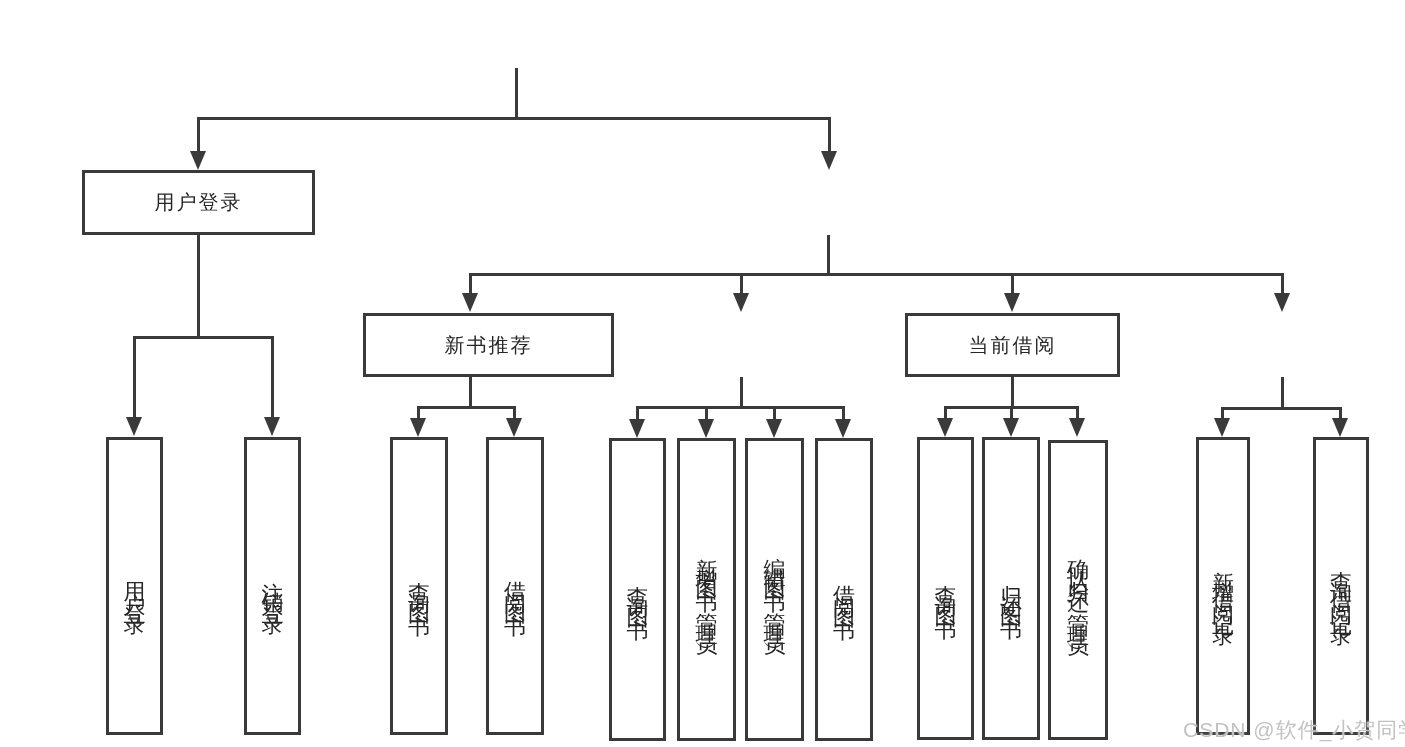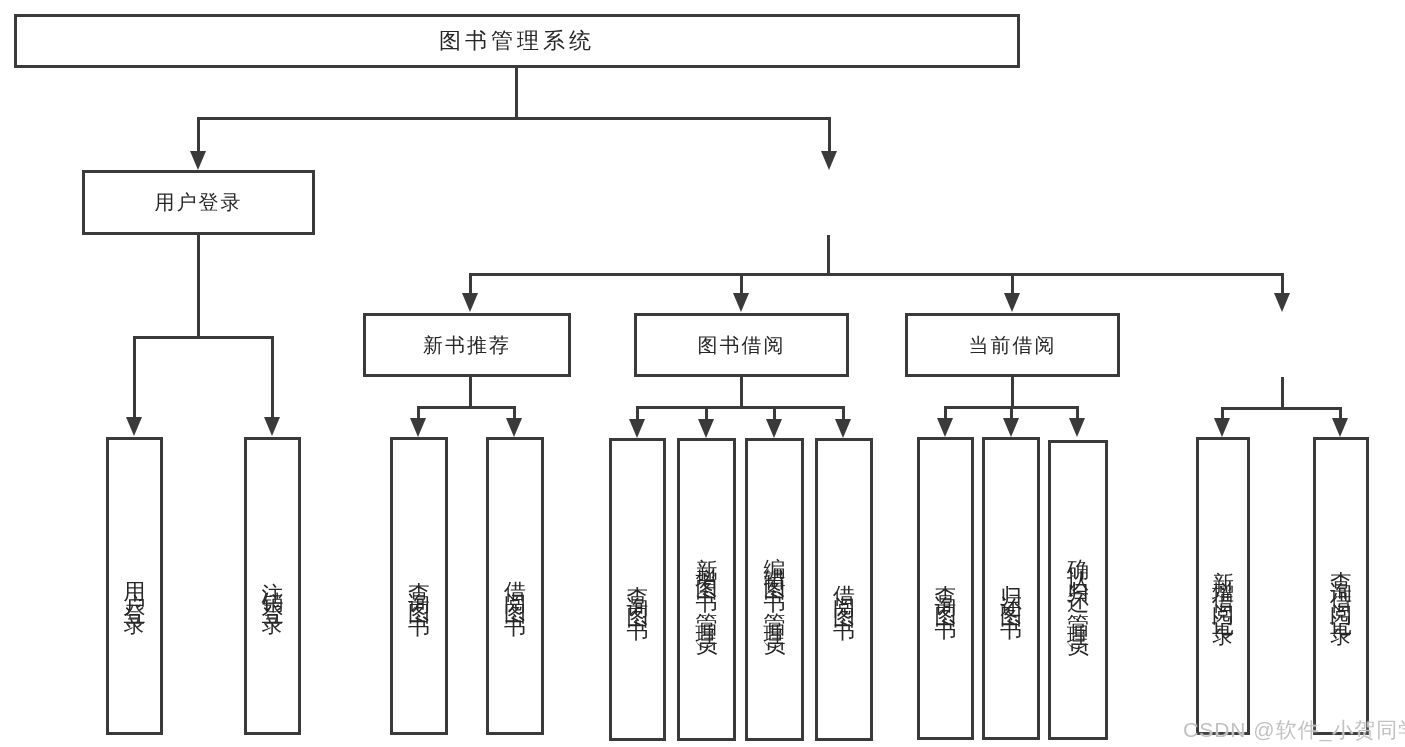--- a/index.html
+++ b/index.html
@@ -61,23 +61,20 @@
     color: var(--watermark);
     text-shadow: 0 0 2px #ffffff;
     white-space: nowrap;
   }
 </style>
 </head>
 <body>
 
 <div class="canvas">
 
-  <div class="box hbox root" style="left:14px; top:14px; width:1006px; height:54px;">
-    <span>图书管理系统</span>
-  </div>
 
   <div class="vline" style="left:515px; top:68px; height:49px;"></div>
   <div class="hline" style="left:198px; top:117px; width:632px;"></div>
   <div class="vline" style="left:197px; top:117px; height:36px;"></div>
   <div class="ahead" style="left:190px; top:151px;"></div>
   <div class="vline" style="left:828px; top:117px; height:36px;"></div>
   <div class="ahead" style="left:821px; top:151px;"></div>
 
   <div class="box hbox" style="left:82px; top:170px; width:233px; height:65px;">
     <span>用户登录</span>
@@ -94,25 +91,22 @@
   <div class="hline" style="left:470px; top:273px; width:813px;"></div>
   <div class="vline" style="left:469px; top:273px; height:22px;"></div>
   <div class="ahead" style="left:462px; top:293px;"></div>
   <div class="vline" style="left:740px; top:273px; height:22px;"></div>
   <div class="ahead" style="left:733px; top:293px;"></div>
   <div class="vline" style="left:1011px; top:273px; height:22px;"></div>
   <div class="ahead" style="left:1004px; top:293px;"></div>
   <div class="vline" style="left:1281px; top:273px; height:22px;"></div>
   <div class="ahead" style="left:1274px; top:293px;"></div>
 
-  <div class="box hbox" style="left:363px; top:313px; width:208px; height:64px;">
+  <div class="box hbox" style="left:363px; top:313px; width:251px; height:64px;">
     <span>新书推荐</span>
-  </div>
-  <div class="box hbox" style="left:634px; top:313px; width:215px; height:64px;">
-    <span>图书借阅</span>
   </div>
   <div class="box hbox" style="left:905px; top:313px; width:215px; height:64px;">
     <span>当前借阅</span>
   </div>
 
   <div class="vline" style="left:469px; top:377px; height:29px;"></div>
   <div class="hline" style="left:418px; top:406px; width:98px;"></div>
   <div class="vline" style="left:417px; top:406px; height:13px;"></div>
   <div class="ahead" style="left:410px; top:418px;"></div>
   <div class="vline" style="left:513px; top:406px; height:13px;"></div>

